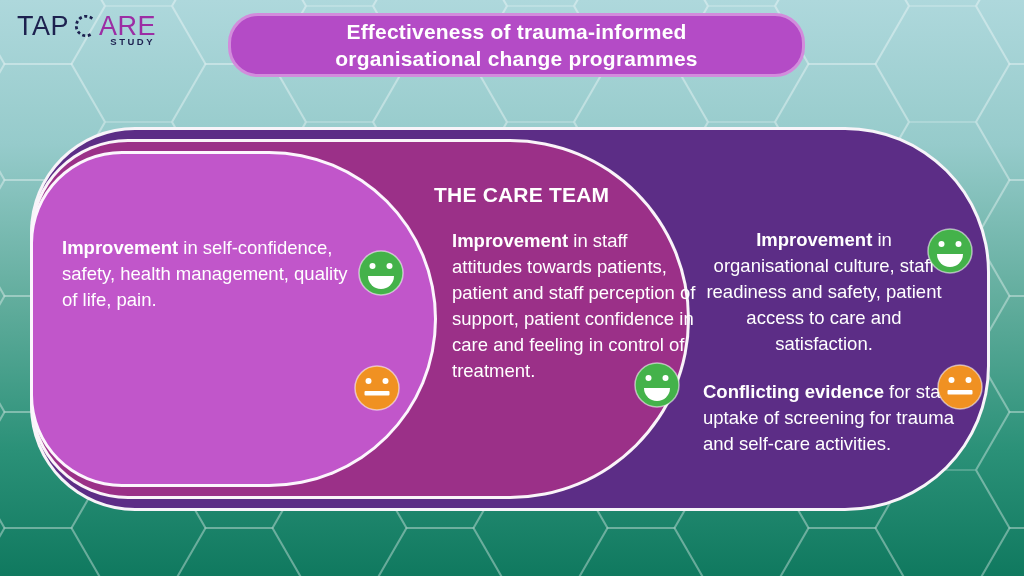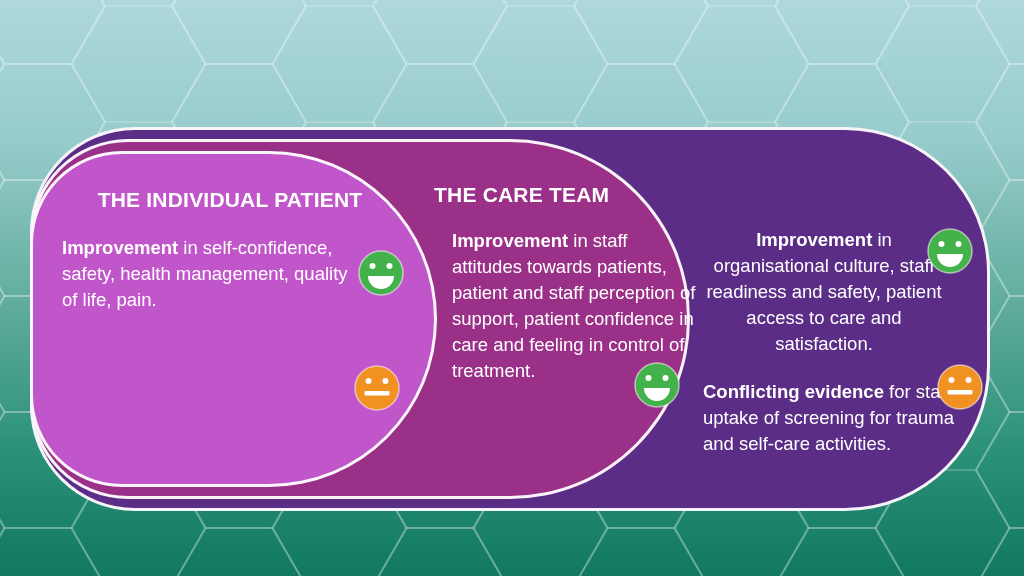--- a/index.html
+++ b/index.html
@@ -76,23 +76,36 @@
         </g>
       </pattern>
     </defs>
     <rect width="1024" height="576" fill="url(#hexpat)"></rect>
   </svg>
 
   <div class="pill pill-outer"></div>
   <div class="pill pill-middle"></div>
   <div class="pill pill-inner"></div>
 
+  <div class="logo">
+    <div class="logo-row">
+      <span>TAP</span>
+      <svg class="logo-c" width="24" height="28" viewBox="-13 -15 26 30" xmlns="http://www.w3.org/2000/svg">
+        <path d="M 6.75 -8.04 A 10.5 10.5 0 1 0 6.75 8.04" fill="none" stroke="var(--logo-navy,#1d214f)" stroke-width="3" stroke-dasharray="3.2 2.8"></path>
+      </svg>
+      <span class="logo-are">ARE</span>
+    </div>
+    <span class="logo-study">STUDY</span>
+  </div>
 
+  <div class="banner">
+    <div>Effectiveness of trauma-informed</div>
+    <div>organisational change programmes</div>
+  </div>
 
-  <h2 class="ph ph1">THE INDIVIDUAL PATIENT</h2>
   <h2 class="ph ph2">THE CARE TEAM</h2>
 
   <p class="pt b00"><b>Improvement</b><span> in self-confidence, safety, health management, quality of life, pain.</span></p>
   <p class="pt b10"><b>Improvement</b><span> in staff attitudes towards patients, patient and staff perception of support, patient confidence in care and feeling in control of treatment.</span></p>
   <p class="pt b20"><b>Improvement</b><span> in organisational culture, staff readiness and safety, patient access to care and satisfaction.</span></p>
   <p class="pt b21"><b>Conflicting evidence</b><span> for staff uptake of screening for trauma and self-care activities.</span></p>
 
   <svg class="face f1 face-positive" viewBox="-24 -24 48 48" xmlns="http://www.w3.org/2000/svg">
     <circle class="face-bg" r="22" stroke="rgba(255,255,255,0.55)" stroke-width="1.5"></circle>
     <circle cx="-8.5" cy="-7" r="3" fill="#fff"></circle>

